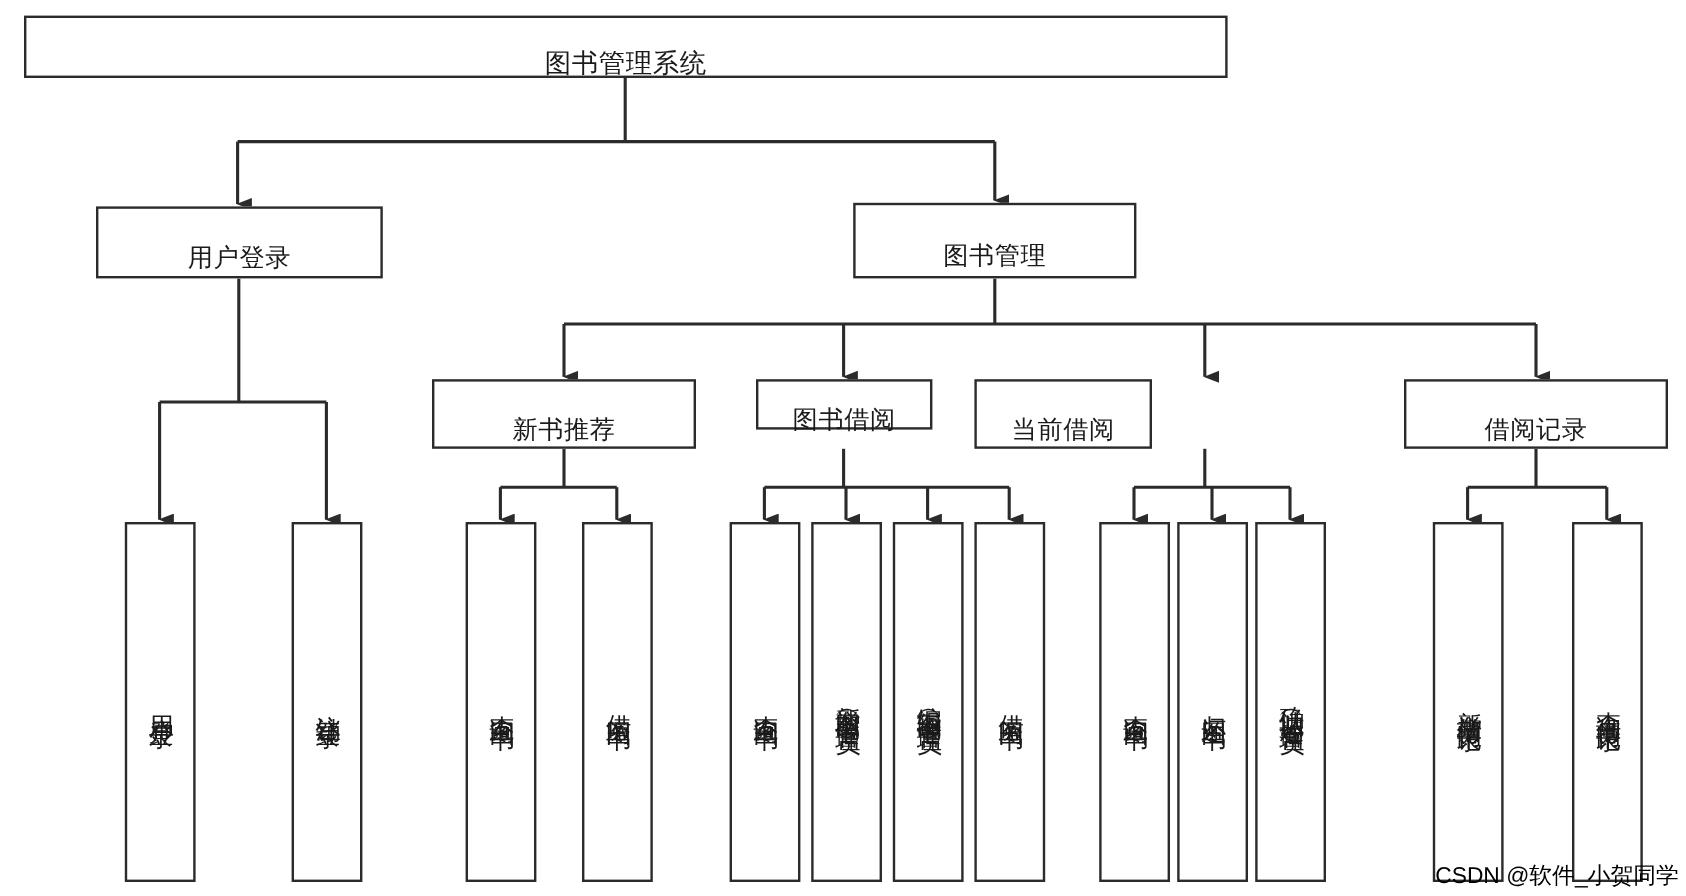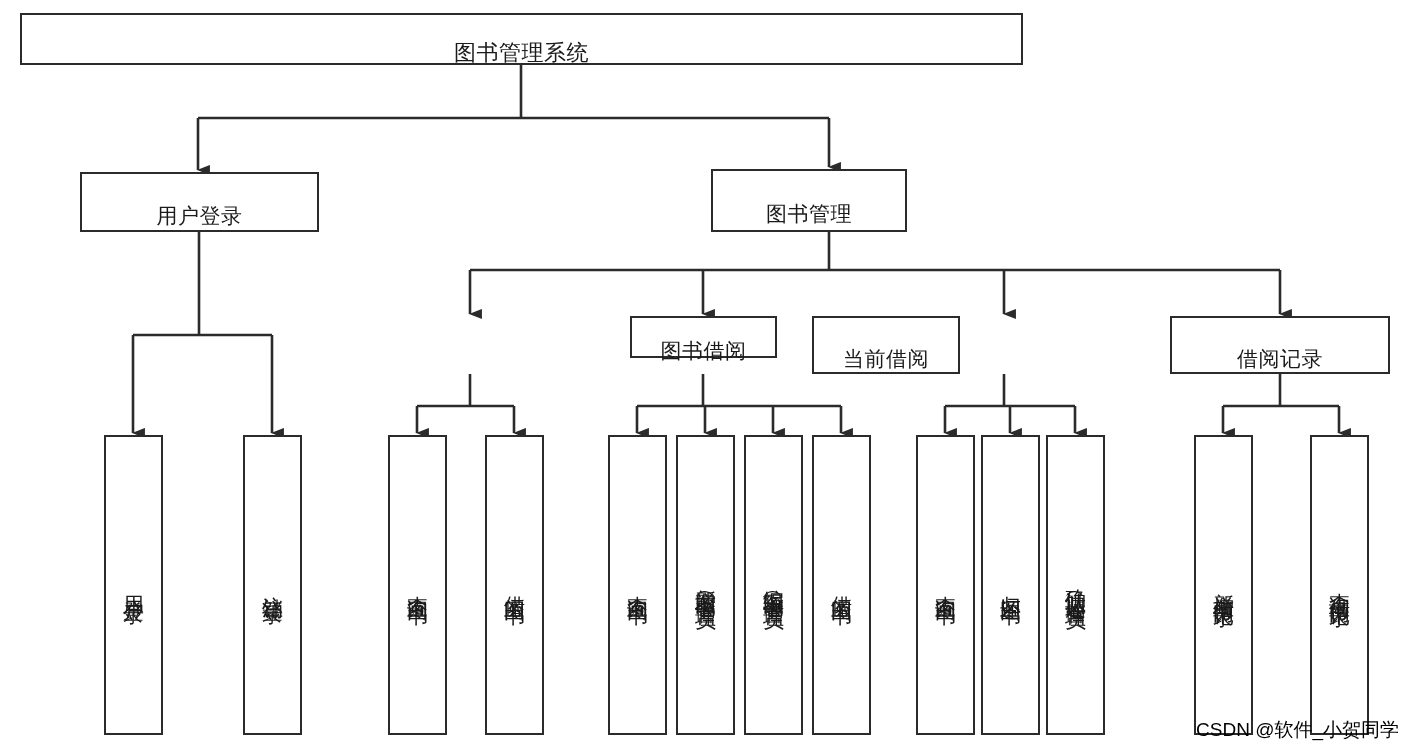--- a/index.html
+++ b/index.html
@@ -134,24 +134,27 @@
   </svg>
 
   <div class="node h root" style="left:20px; top:13px; width:1003px; height:52px;">
     <span class="label">图书管理系统</span>
   </div>
 
   <div class="node h" style="left:80px; top:172px; width:239px; height:60px;">
     <span class="label">用户登录</span>
   </div>
 
-  <div class="node h" style="left:711px; top:169px; width:196px; height:63px;">
+  <div class="node h" style="left:711px; top:169px; width:236px; height:63px;">
     <span class="label">图书管理</span>
   </div>
 
+  <div class="node h" style="left:360px; top:316px; width:220px; height:58px;">
+    <span class="label">新书推荐</span>
+  </div>
 
   <div class="node h" style="left:630px; top:316px; width:147px; height:42px;">
     <span class="label">图书借阅</span>
   </div>
 
   <div class="node h" style="left:812px; top:316px; width:148px; height:58px;">
     <span class="label">当前借阅</span>
   </div>
 
   <div class="node h" style="left:1170px; top:316px; width:220px; height:58px;">

